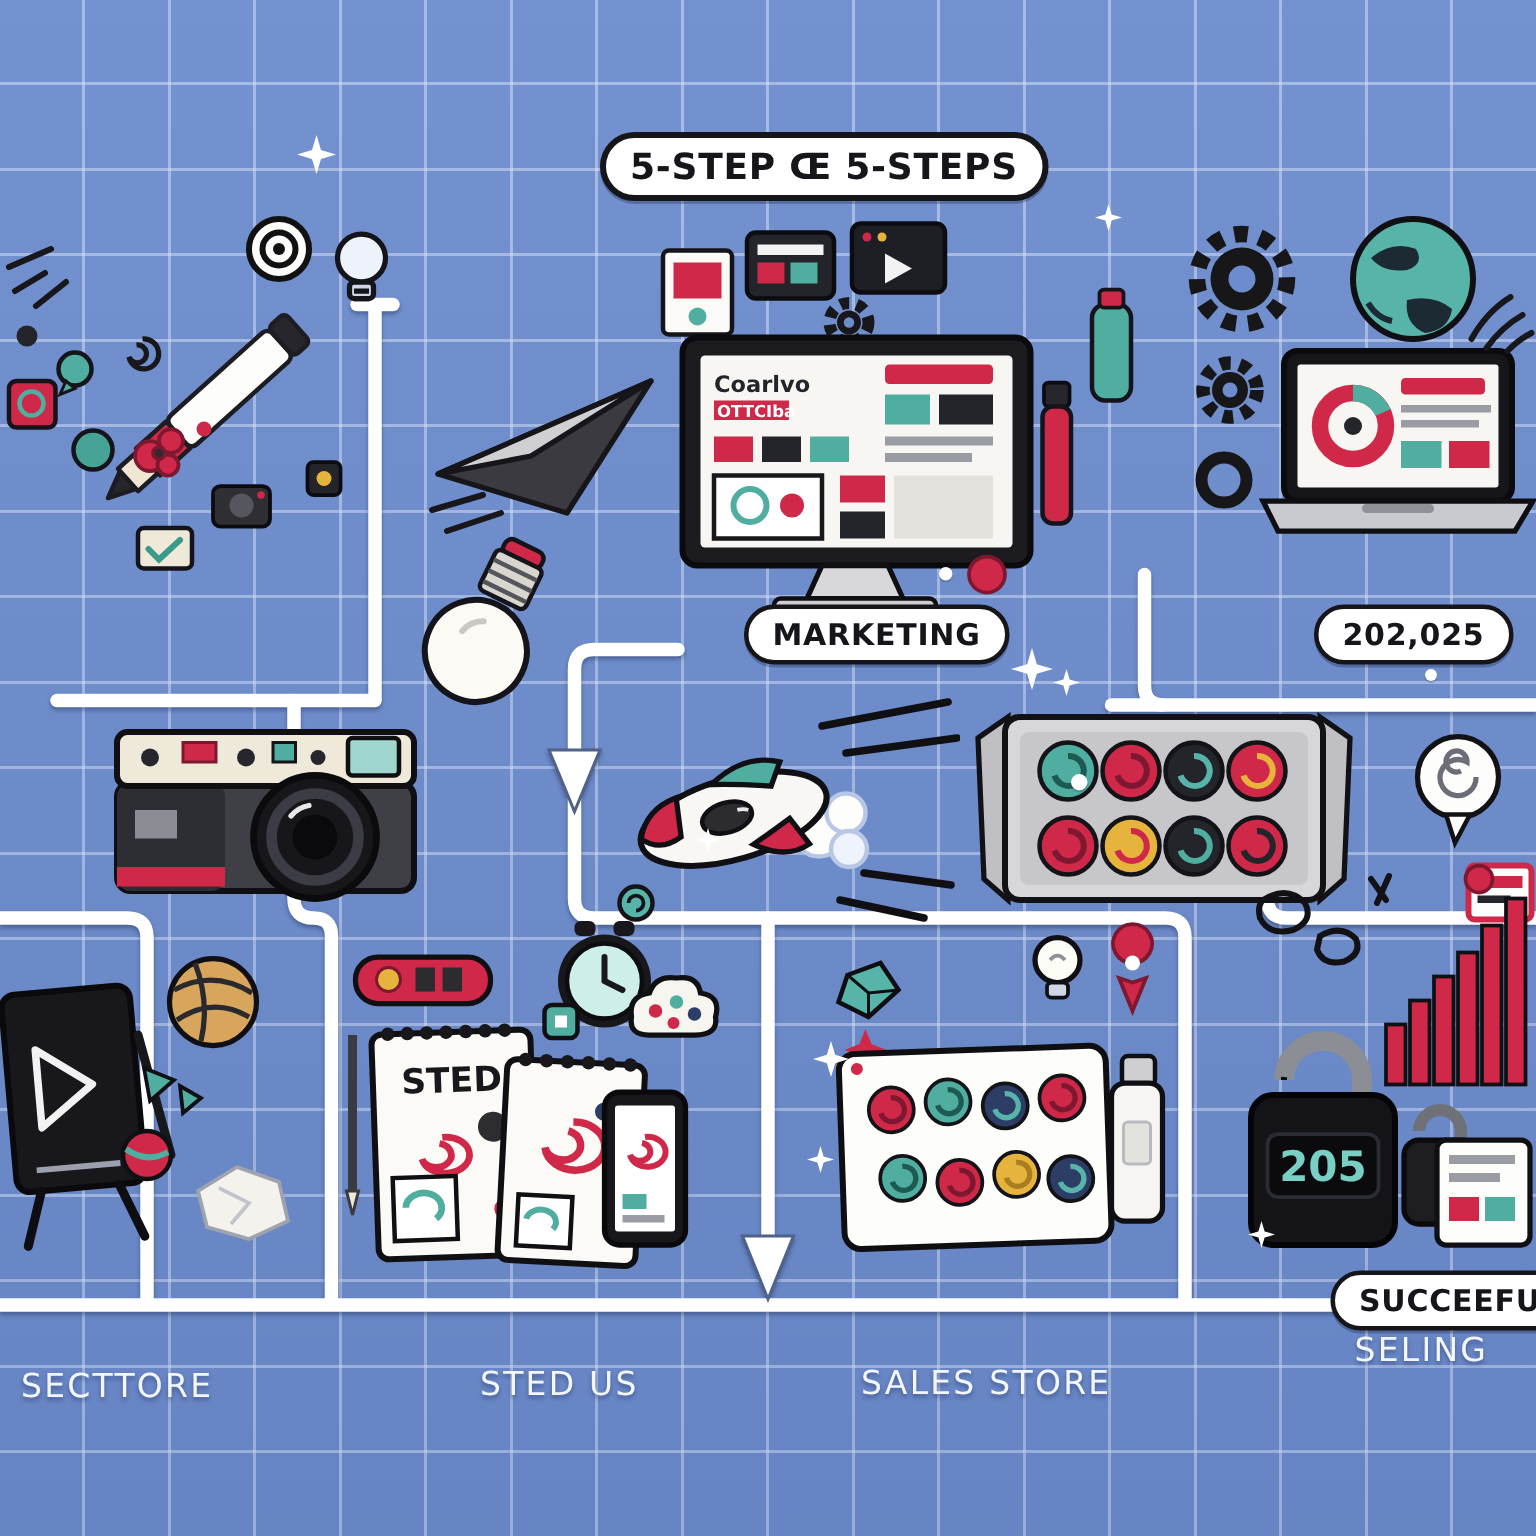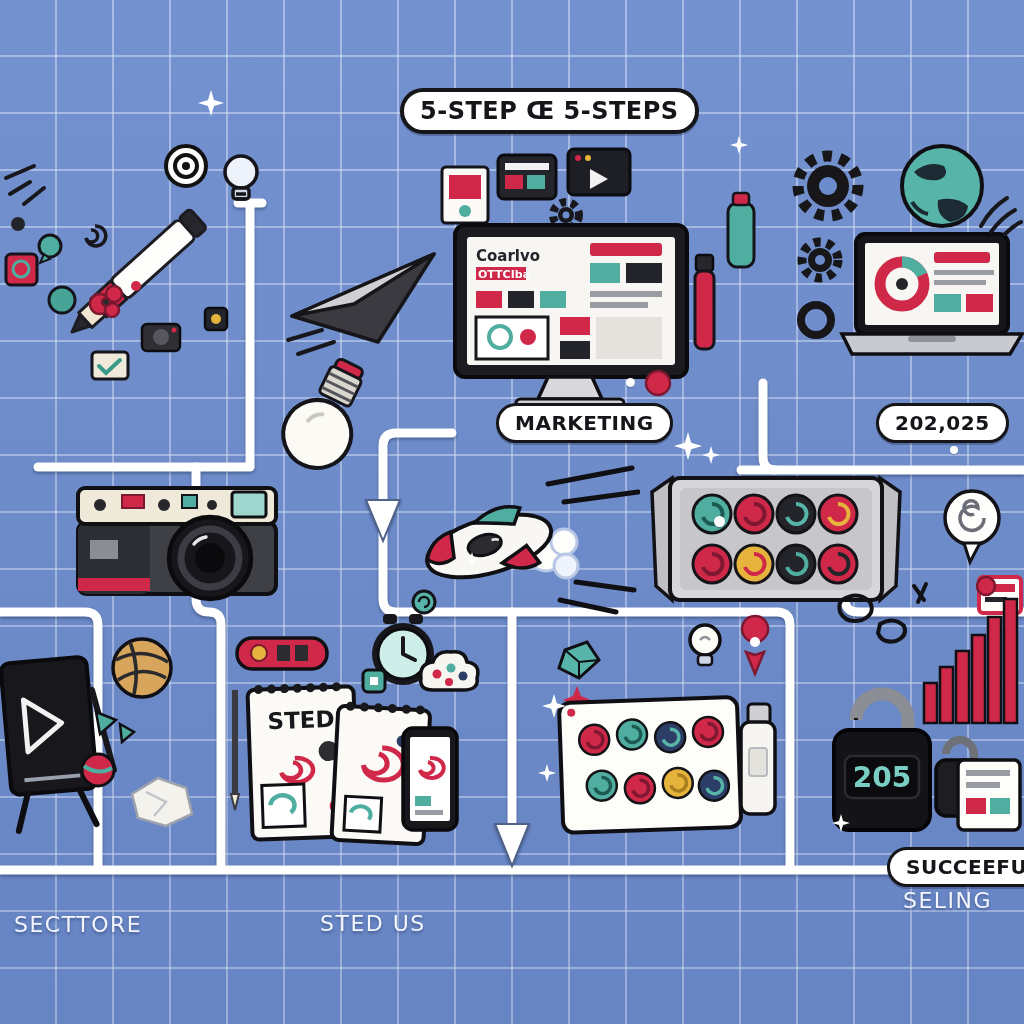--- a/index.html
+++ b/index.html
@@ -509,15 +509,16 @@
 
   <div class="badge title" style="left:400px;top:88px">5-STEP Œ 5-STEPS</div>
 
   <div class="badge step" style="left:496px;top:403px">MARKETING</div>
   <div class="badge step" style="left:876px;top:403px">202,025</div>
 
   <div class="badge step" style="left:887px;top:847px">SUCCEEFU</div>
 
   <div class="caption" style="left:14px;top:912px">SECTTORE</div>
   <div class="caption" style="left:320px;top:911px">STED US</div>
+  <div class="caption" style="left:574px;top:910px">SALES STORE</div>
   <div class="caption" style="left:903px;top:888px">SELING</div>
 
 </div>
 
 </body></html>

